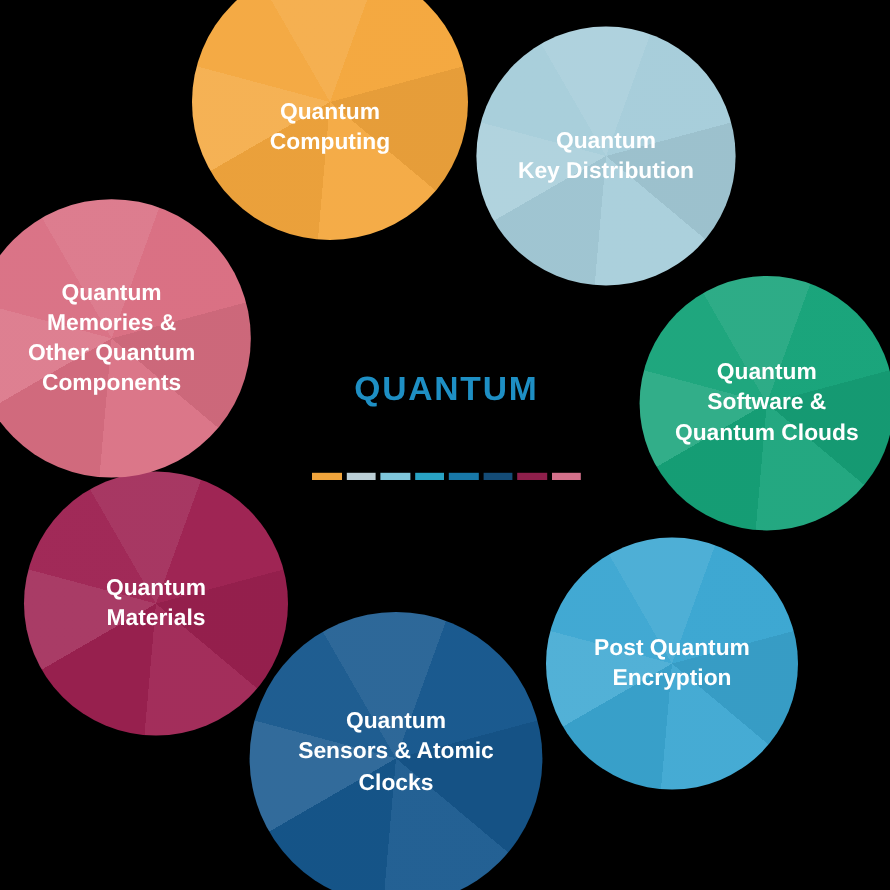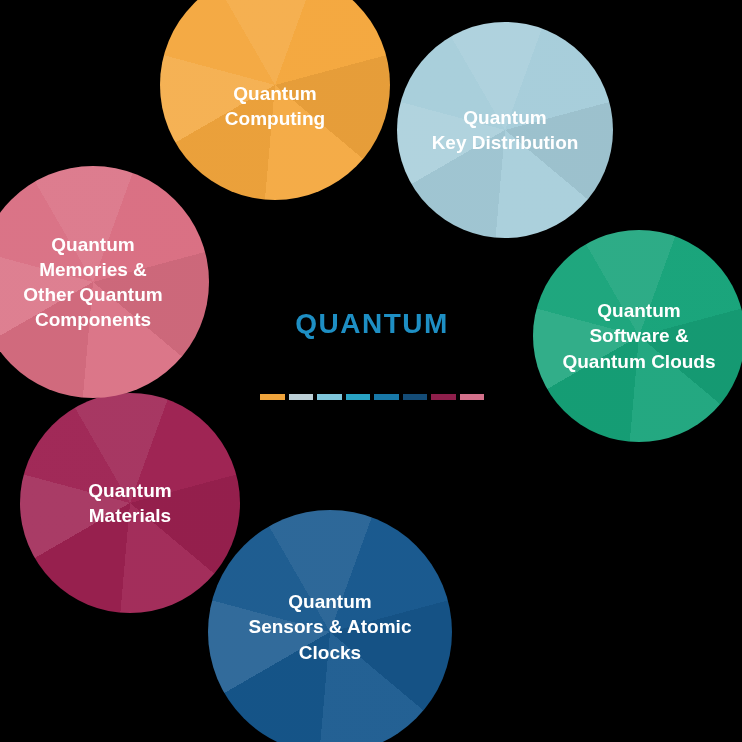--- a/index.html
+++ b/index.html
@@ -103,20 +103,24 @@
     <span class="label">Quantum
 Key Distribution</span>
   </div>
 
   <div class="circle c3" style="background-color: rgb(22, 163, 121);">
     <span class="label">Quantum
 Software &amp;
 Quantum Clouds</span>
   </div>
 
+  <div class="circle c4" style="background-color: rgb(58, 166, 209);">
+    <span class="label">Post Quantum
+Encryption</span>
+  </div>
 
   <div class="circle c5" style="background-color: rgb(22, 87, 141);">
     <span class="label">Quantum
 Sensors &amp; Atomic
 Clocks</span>
   </div>
 
   <div class="circle c6" style="background-color: rgb(157, 33, 81);">
     <span class="label">Quantum
 Materials</span>

